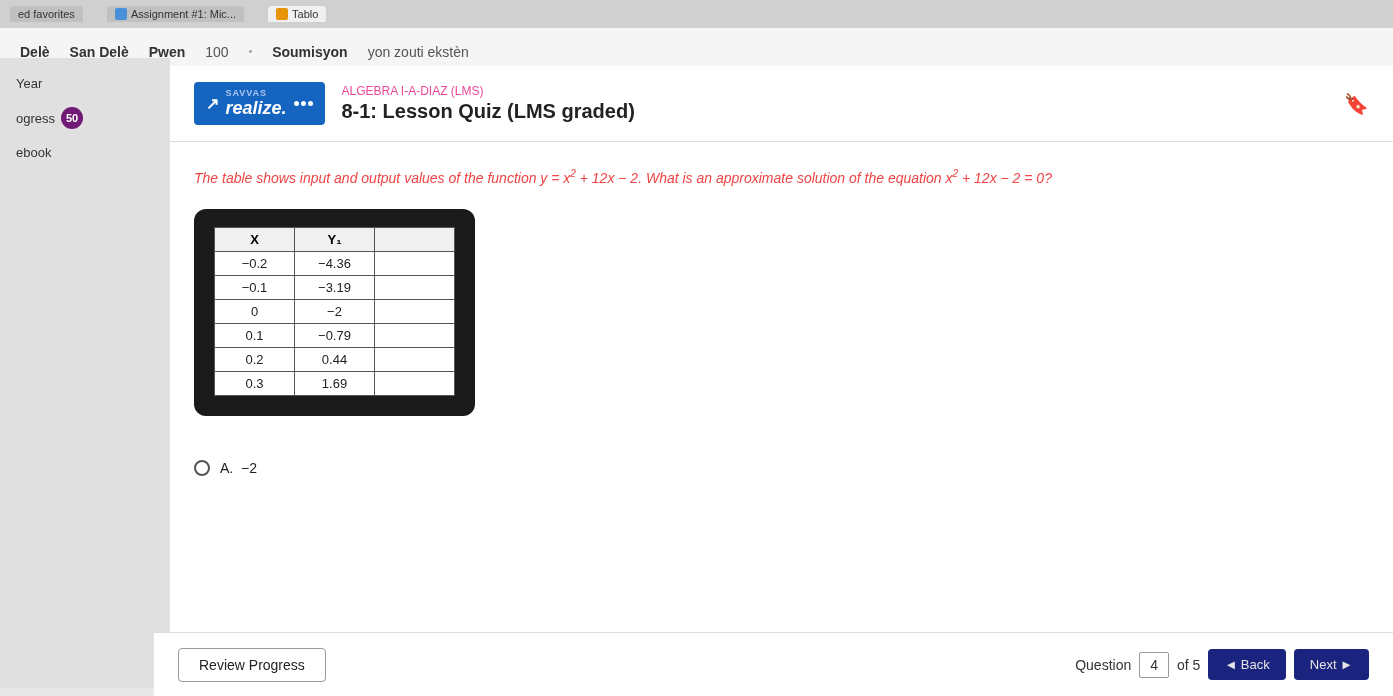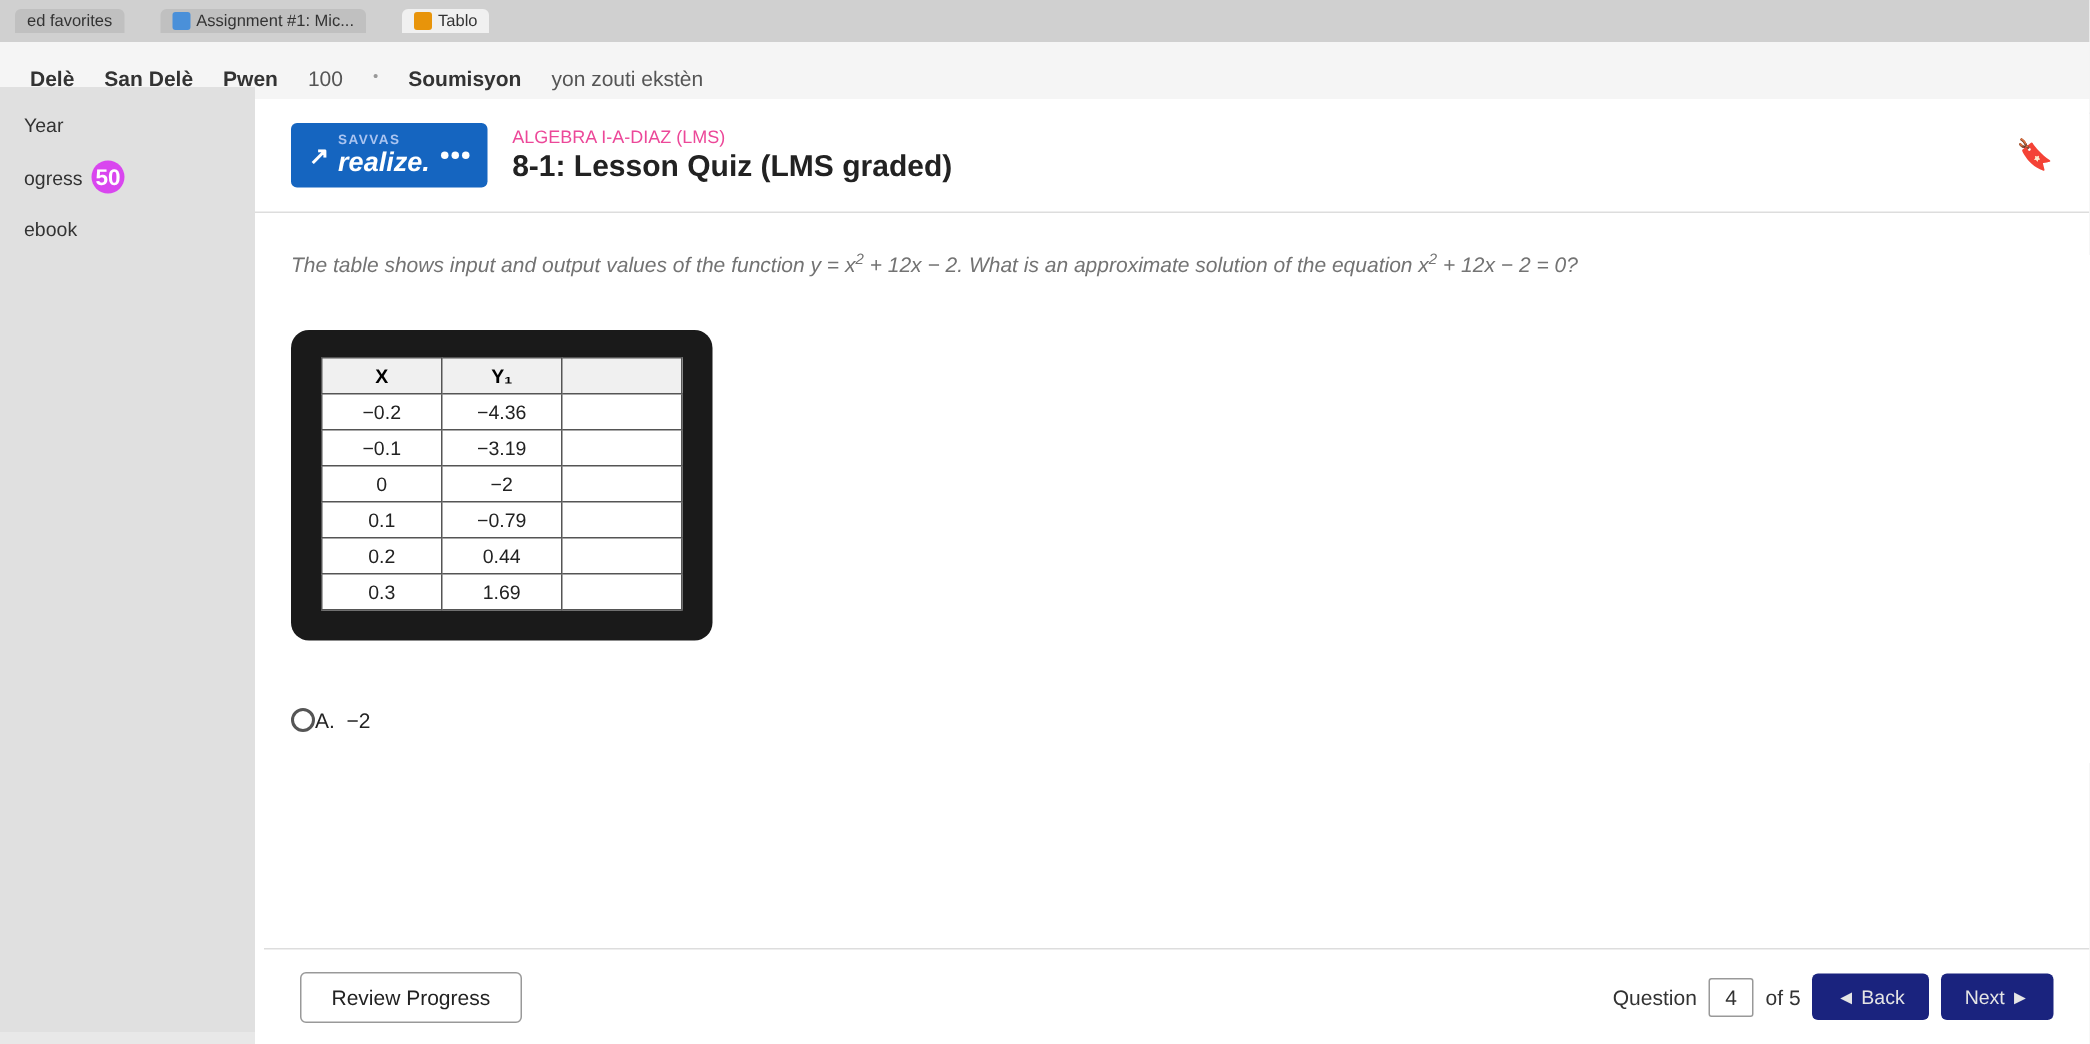--- a/index.html
+++ b/index.html
@@ -86,29 +86,29 @@
       width: 100%;
       padding: 8px 16px;
       font-size: 13px;
       color: #333;
       cursor: pointer;
       display: flex;
       align-items: center;
       gap: 6px;
     }
     .sidebar-badge {
-      background: #d946ef;
+      background: #701a75;
       color: white;
       border-radius: 50%;
       width: 22px;
       height: 22px;
       display: flex;
       align-items: center;
       justify-content: center;
-      font-size: 15px;
+      font-size: 11px;
       font-weight: bold;
     }
 
     
     .main-content {
       position: absolute;
       left: 170px;
       top: 66px;
       right: 0;
       bottom: 0;
@@ -180,22 +180,22 @@
       color: #555;
       cursor: pointer;
     }
 
     
     .question-area {
       padding: 24px 24px 16px 24px;
     }
     .question-text {
       font-size: 14px;
-      color: #737373;
-      margin-bottom: 32px;
+      color: #ef4444;
+      margin-bottom: 20px;
       line-height: 1.5;
       font-style: italic;
     }
     .question-text sup {
       font-size: 10px;
       vertical-align: super;
     }
 
     
     .calc-table-wrapper {
@@ -229,38 +229,39 @@
     }
 
     
     .answer-choices {
       padding: 0 24px;
       margin-bottom: 20px;
     }
     .answer-option {
       display: flex;
       align-items: center;
+      gap: 10px;
       margin-bottom: 10px;
       font-size: 14px;
       color: #222;
     }
     .radio-circle {
       width: 16px;
       height: 16px;
       border-radius: 50%;
       border: 2px solid #555;
       display: inline-block;
       flex-shrink: 0;
     }
 
     
     .bottom-bar {
       position: absolute;
       bottom: 0;
-      left: 176px;
+      left: 154px;
       right: 0;
       height: 64px;
       background: #ffffff;
       border-top: 1px solid #ddd;
       display: flex;
       align-items: center;
       padding: 0 24px;
       gap: 16px;
     }
     .review-progress-btn {

